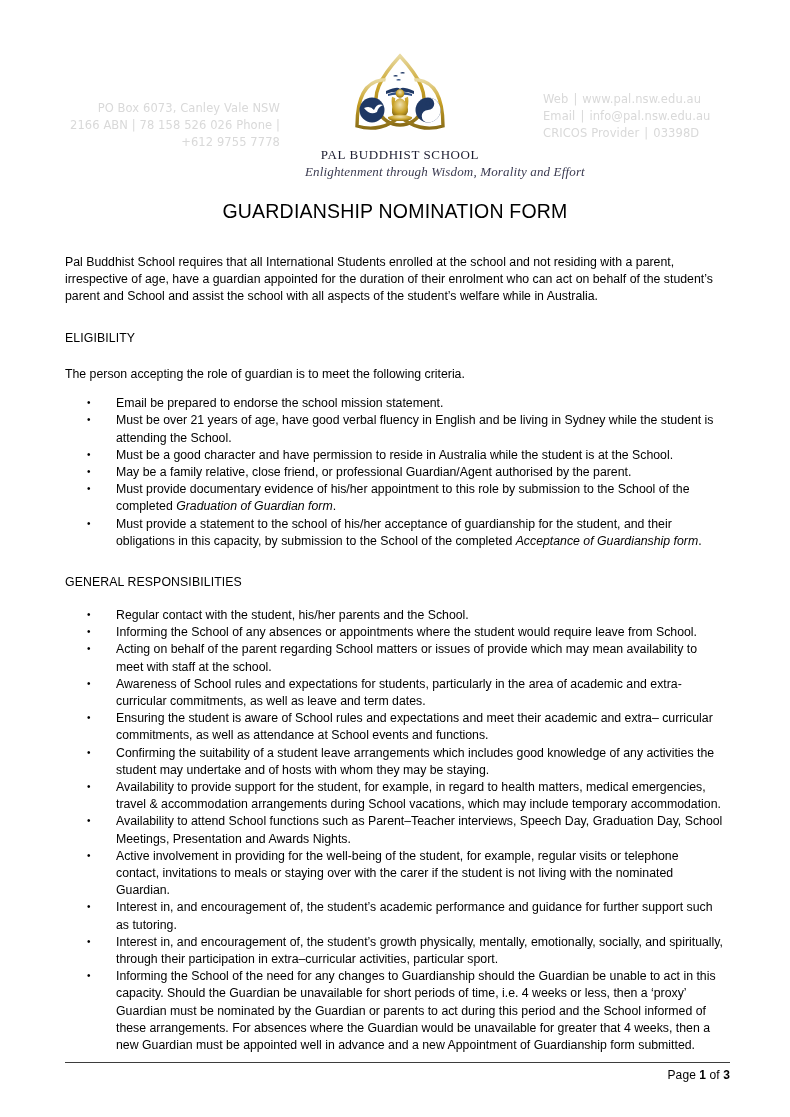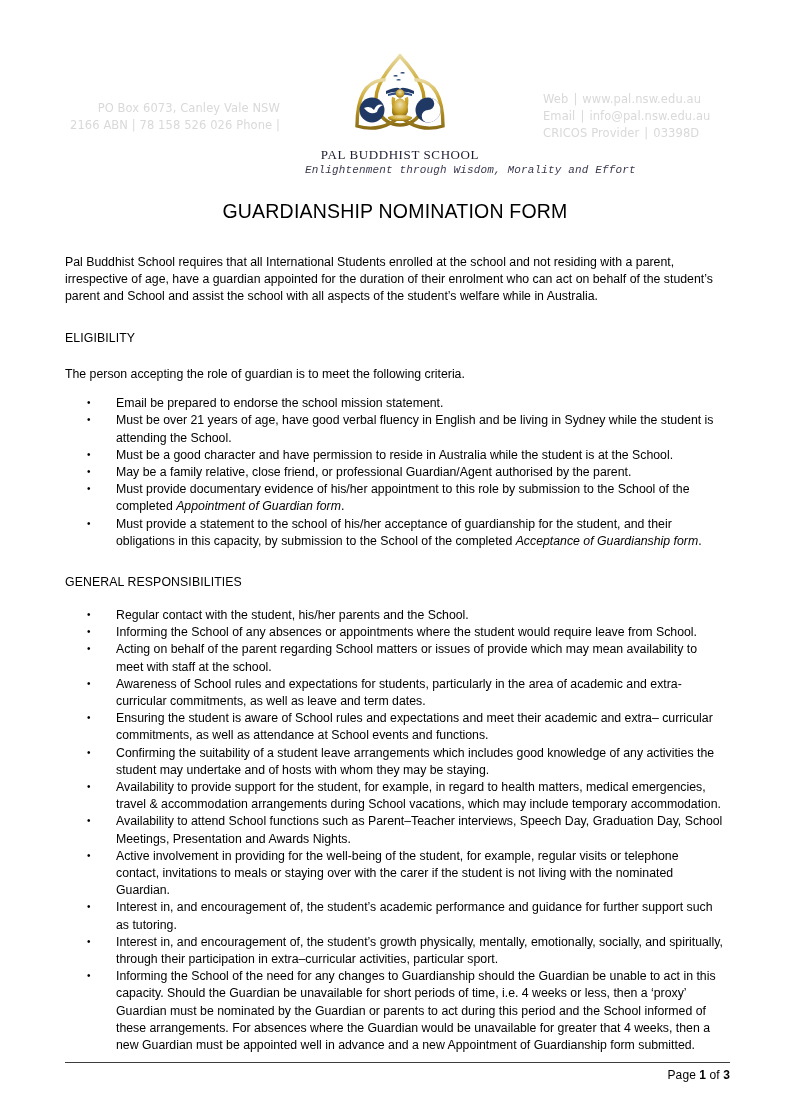--- a/index.html
+++ b/index.html
@@ -69,23 +69,23 @@
   .logo-mark { display:block; margin: 0 auto; }
   .logo-name {
     font-family: "Liberation Serif", serif;
     font-size: 13px;
     letter-spacing: .6px;
     color: #1c1c30;
     margin-top: -3px;
     white-space: nowrap;
   }
   .logo-tag {
-    font-family: Liberation Mono, monospace;
+    font-family: Liberation Serif, serif;
     font-style: italic;
-    font-size: 11px;
+    font-size: 13px;
     letter-spacing: .15px;
     color: #3a3a50;
     margin-top: 1px;
     white-space: nowrap;
   }
 
   
   .content {
     position: absolute;
     left: 65px;
@@ -171,20 +171,21 @@
 </head>
 <body>
 
 <div class="page">
 
   <div class="header">
 
     <div class="hdr-left">
       <div>PO Box 6073, Canley Vale NSW</div>
       <div>2166 ABN | 78 158 526 026 Phone |</div>
+      <div>+612 9755 7778</div>
     </div>
 
     <div class="logo-wrap">
       <svg class="logo-mark" width="168" height="102" viewBox="0 0 168 102">
         <defs>
           <linearGradient id="gold" x1="0" y1="0" x2="0" y2="1">
             <stop offset="0%" stop-color="#e8d9a0"></stop>
             <stop offset="45%" stop-color="#c9a227"></stop>
             <stop offset="100%" stop-color="#8a6d18"></stop>
           </linearGradient>
@@ -253,21 +254,21 @@
 
     <div class="sec-head">ELIGIBILITY</div>
 
     <p class="lead">The person accepting the role of guardian is to meet the following criteria.</p>
 
     <ul class="blist tight">
       <li><span>Email be prepared to endorse the school mission statement.</span></li>
       <li><span>Must be over 21 years of age, have good verbal fluency in English and be living in Sydney while the student is attending the School.</span></li>
       <li><span>Must be a good character and have permission to reside in Australia while the student is at the School.</span></li>
       <li><span>May be a family relative, close friend, or professional Guardian/Agent authorised by the parent.</span></li>
-      <li><span>Must provide documentary evidence of his/her appointment to this role by submission to the School of the completed </span><i>Appointment of Guardian form</i><span>.</span></li>
+      <li><span>Must provide documentary evidence of his/her appointment to this role by submission to the School of the completed </span><i>Graduation of Guardian form</i><span>.</span></li>
       <li><span>Must provide a statement to the school of his/her acceptance of guardianship for the student, and their obligations in this capacity, by submission to the School of the completed </span><i>Acceptance of Guardianship form</i><span>.</span></li>
     </ul>
 
     <div class="sec-head">GENERAL RESPONSIBILITIES</div>
 
     <ul class="blist loose">
       <li><span>Regular contact with the student, his/her parents and the School.</span></li>
       <li><span>Informing the School of any absences or appointments where the student would require leave from School.</span></li>
       <li><span>Acting on behalf of the parent regarding School matters or issues of provide which may mean availability to meet with staff at the school.</span></li>
       <li><span>Awareness of School rules and expectations for students, particularly in the area of academic and extra-curricular commitments, as well as leave and term dates.</span></li>

